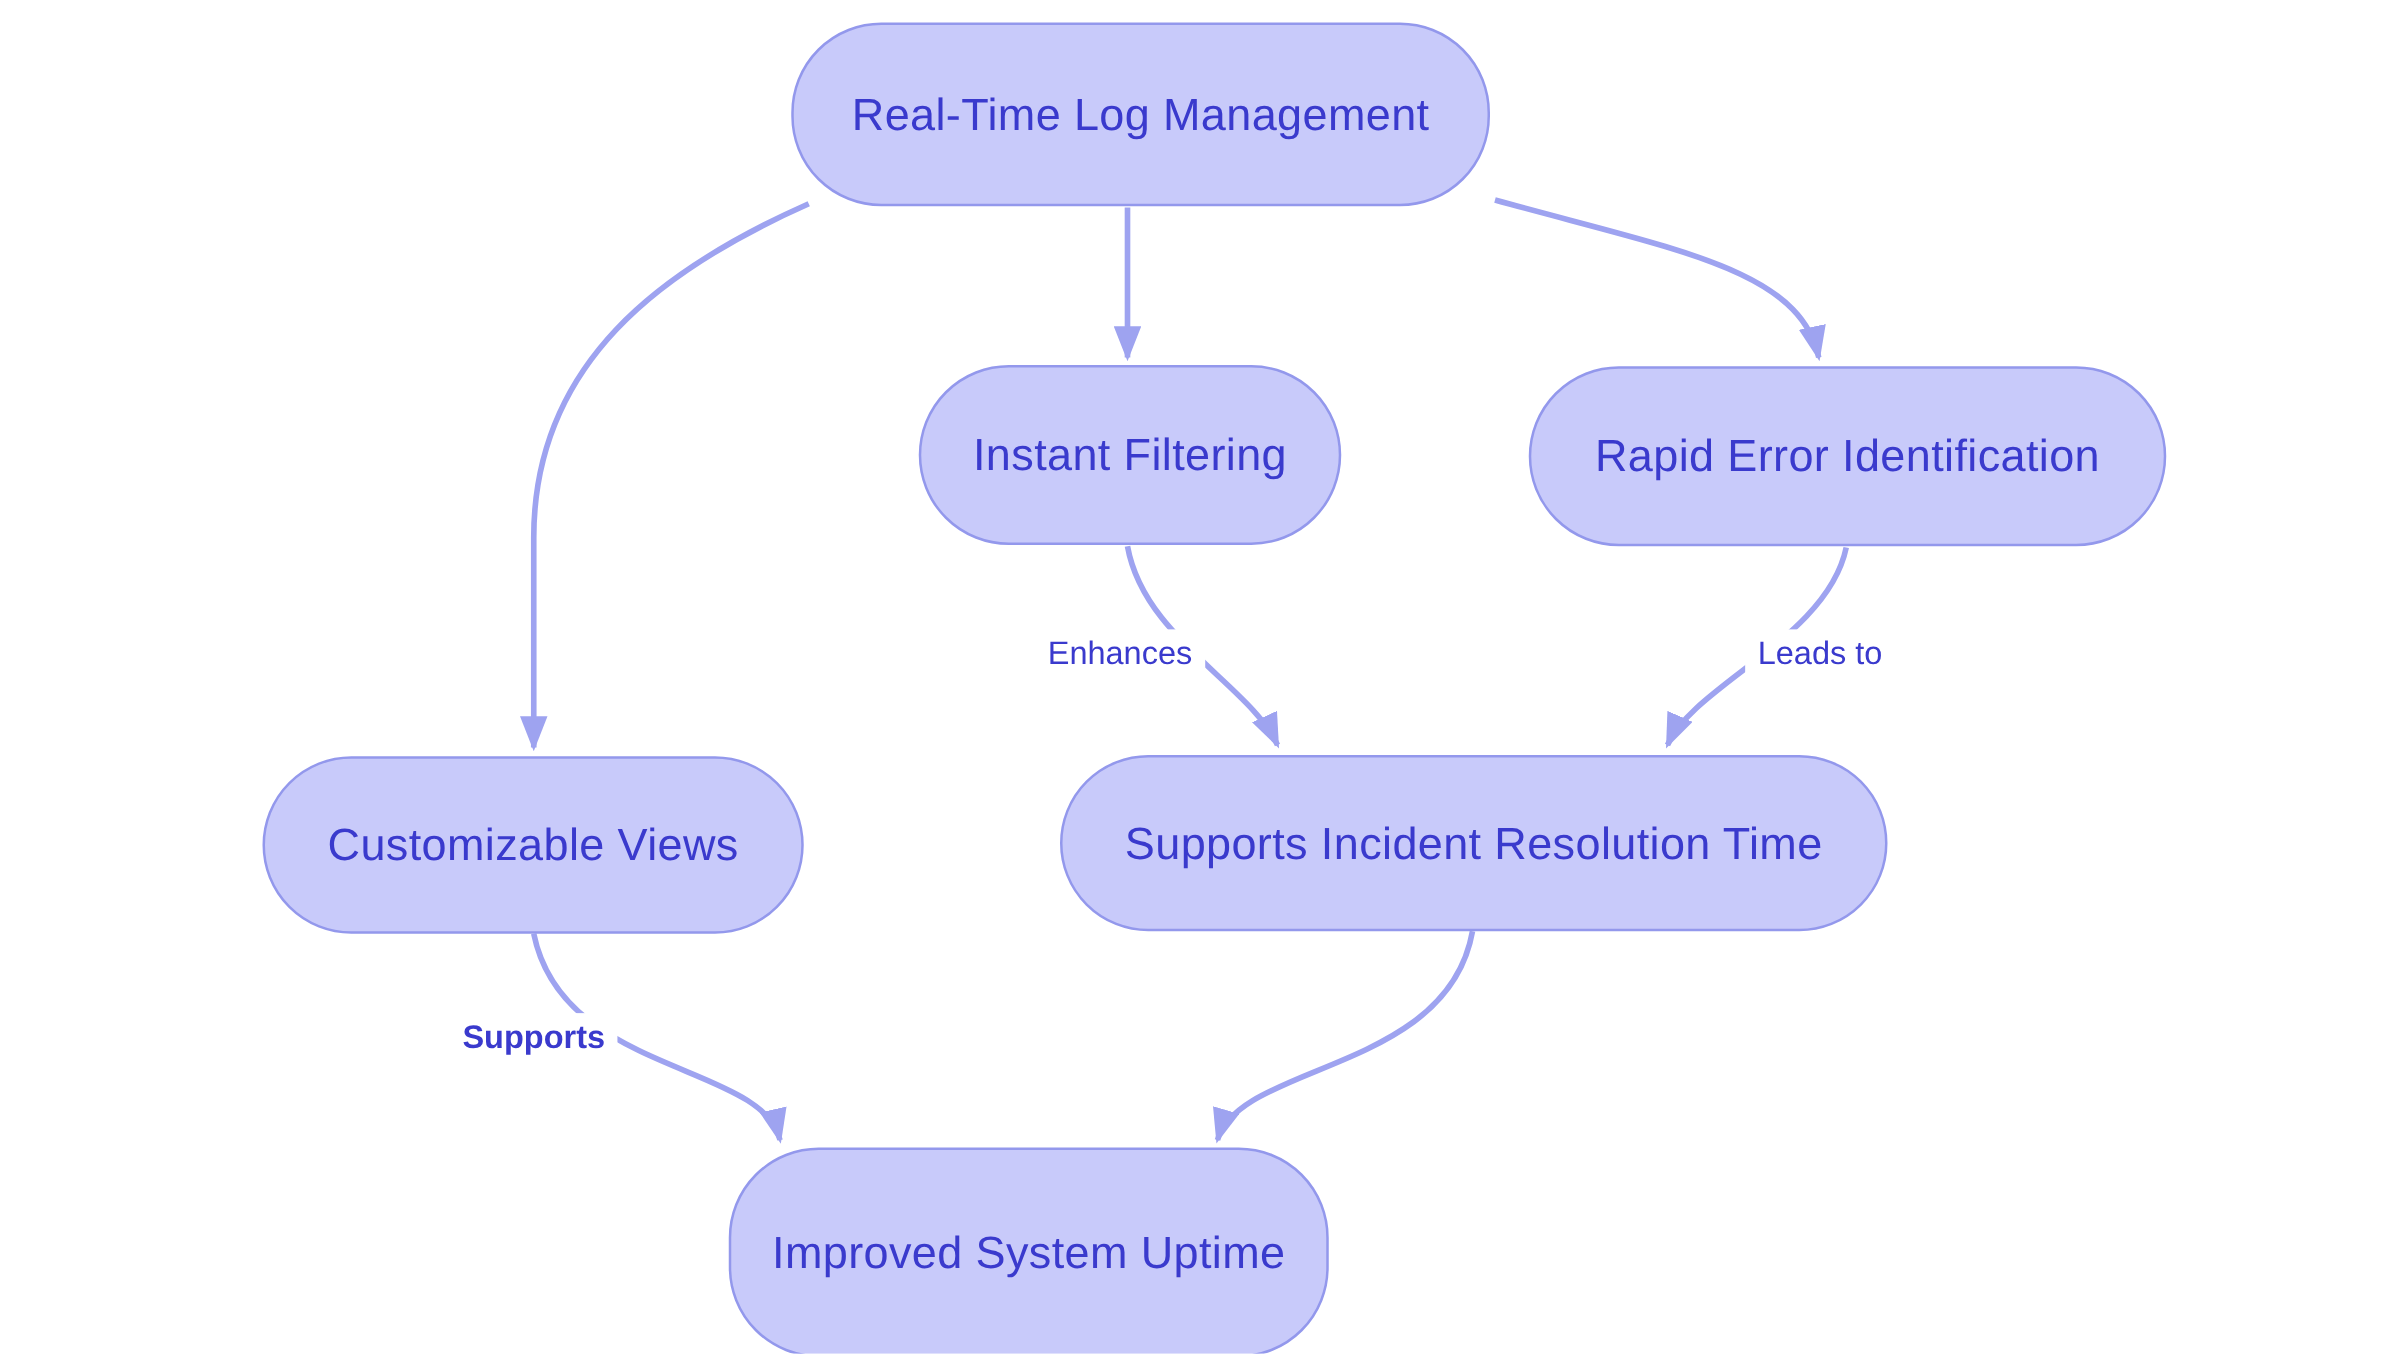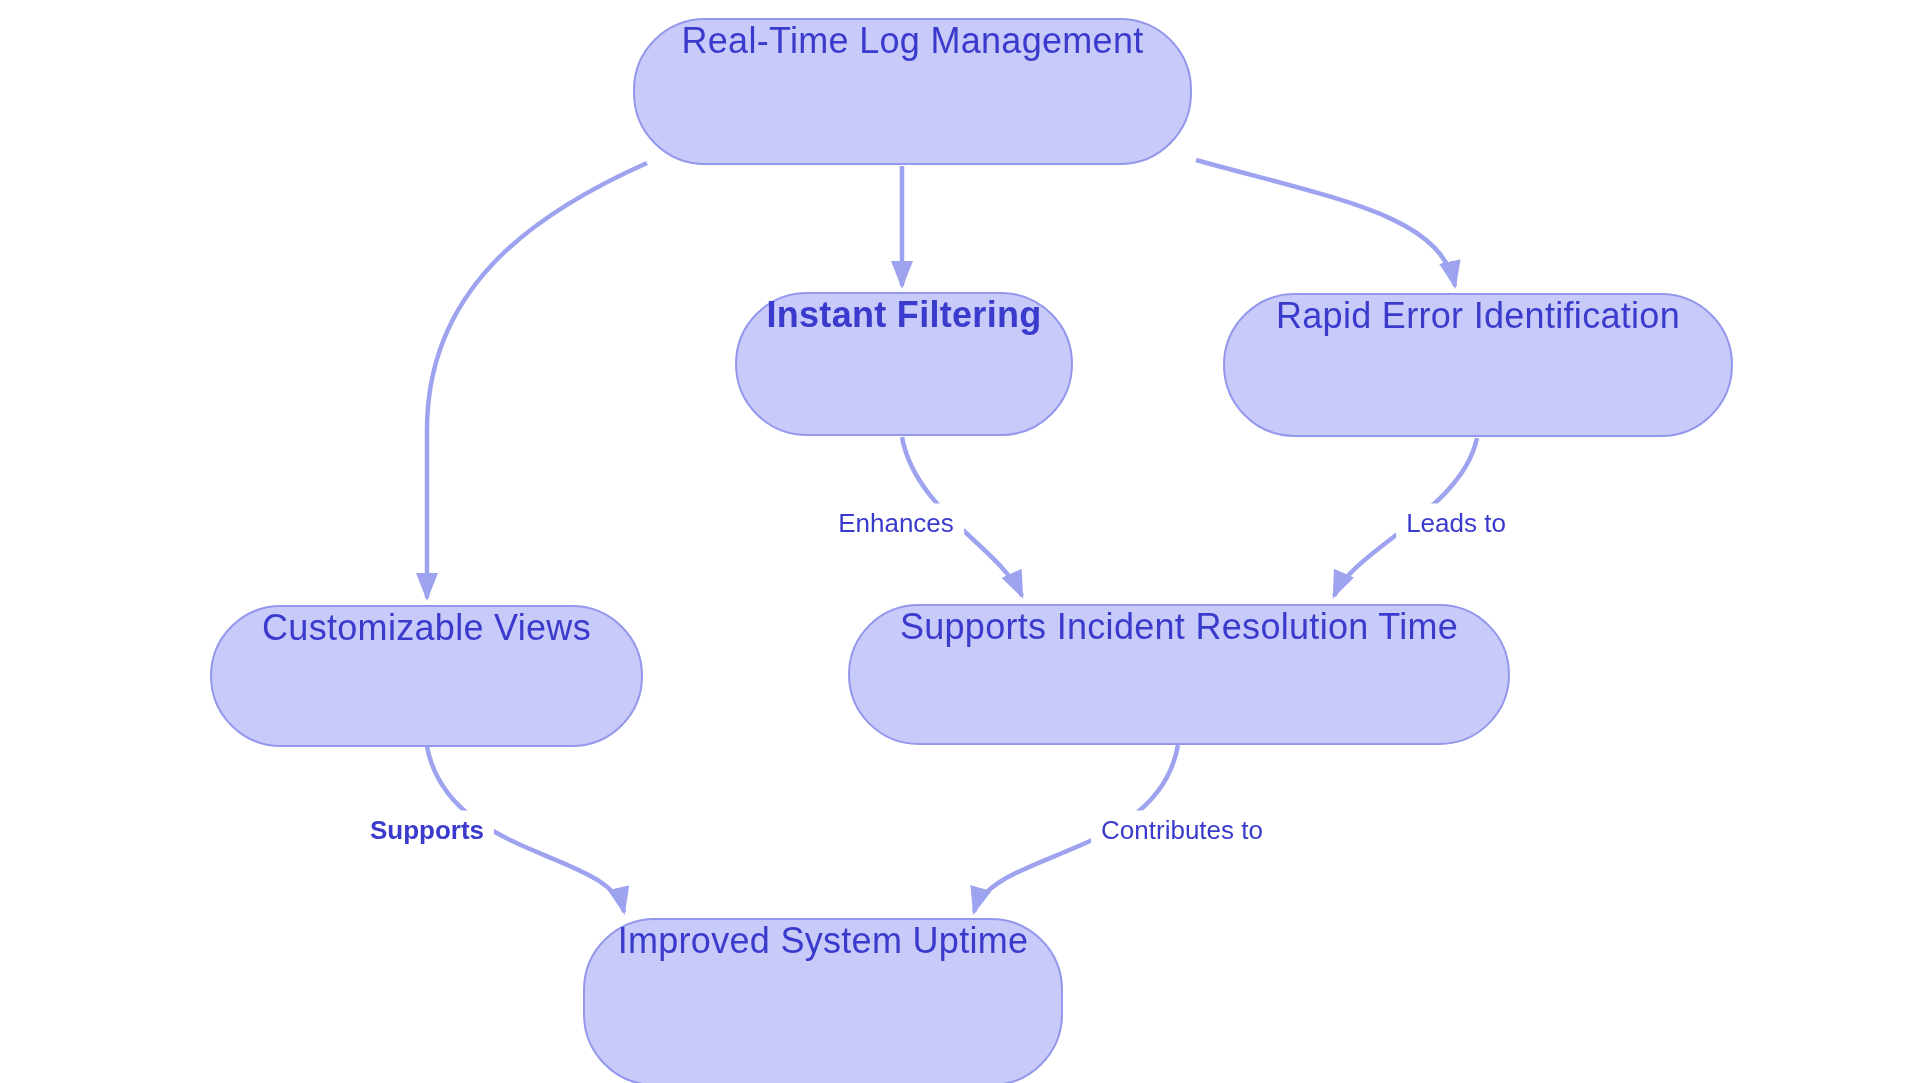--- a/index.html
+++ b/index.html
@@ -25,20 +25,21 @@
     stroke: #9ea3f0;
     stroke-width: 4.5px;
   }
   .node {
     position: absolute;
     box-sizing: border-box;
     background: #c8cafa;
     border: 2.5px solid #9398ec;
     border-radius: 72px;
     display: flex;
+    align-items: center;
     justify-content: center;
     color: #3a3acd;
     font-size: 36px;
     letter-spacing: 0.3px;
     white-space: nowrap;
   }
   .edge-label {
     position: absolute;
     transform: translate(-50%, -50%);
     background: #ffffff;
@@ -72,21 +73,21 @@
 
     <path class="edge-path" d="M 427 747 C 450 860, 610 850, 624 912" marker-end="url(#arrowhead)"></path>
 
     <path class="edge-path" d="M 1178 745 C 1158 858, 992 850, 974 912" marker-end="url(#arrowhead)"></path>
   </svg>
 
   <div class="node" style="left:633px; top:18px; width:559px; height:147px;">
     <span>Real-Time Log Management</span>
   </div>
 
-  <div class="node" style="left:735px; top:292px; width:338px; height:144px;font-weight:bold;">
+  <div class="node" style="left:735px; top:292px; width:338px; height:144px;">
     <span>Instant Filtering</span>
   </div>
 
   <div class="node" style="left:1223px; top:293px; width:510px; height:144px;">
     <span>Rapid Error Identification</span>
   </div>
 
   <div class="node" style="left:210px; top:605px; width:433px; height:142px;">
     <span>Customizable Views</span>
   </div>
@@ -98,15 +99,14 @@
   <div class="node" style="left:583px; top:918px; width:480px; height:168px;">
     <span>Improved System Uptime</span>
   </div>
 
   <div class="edge-label" style="left:896px; top:523px;">Enhances</div>
 
   <div class="edge-label" style="left:1456px; top:523px;">Leads to</div>
 
   <div class="edge-label" style="left:427px; top:830px;font-weight:bold;">Supports</div>
 
-  <div class="edge-label" style="left:1182px; top:830px;">Contributes to</div>
 
 </div>
 
 </body></html>

